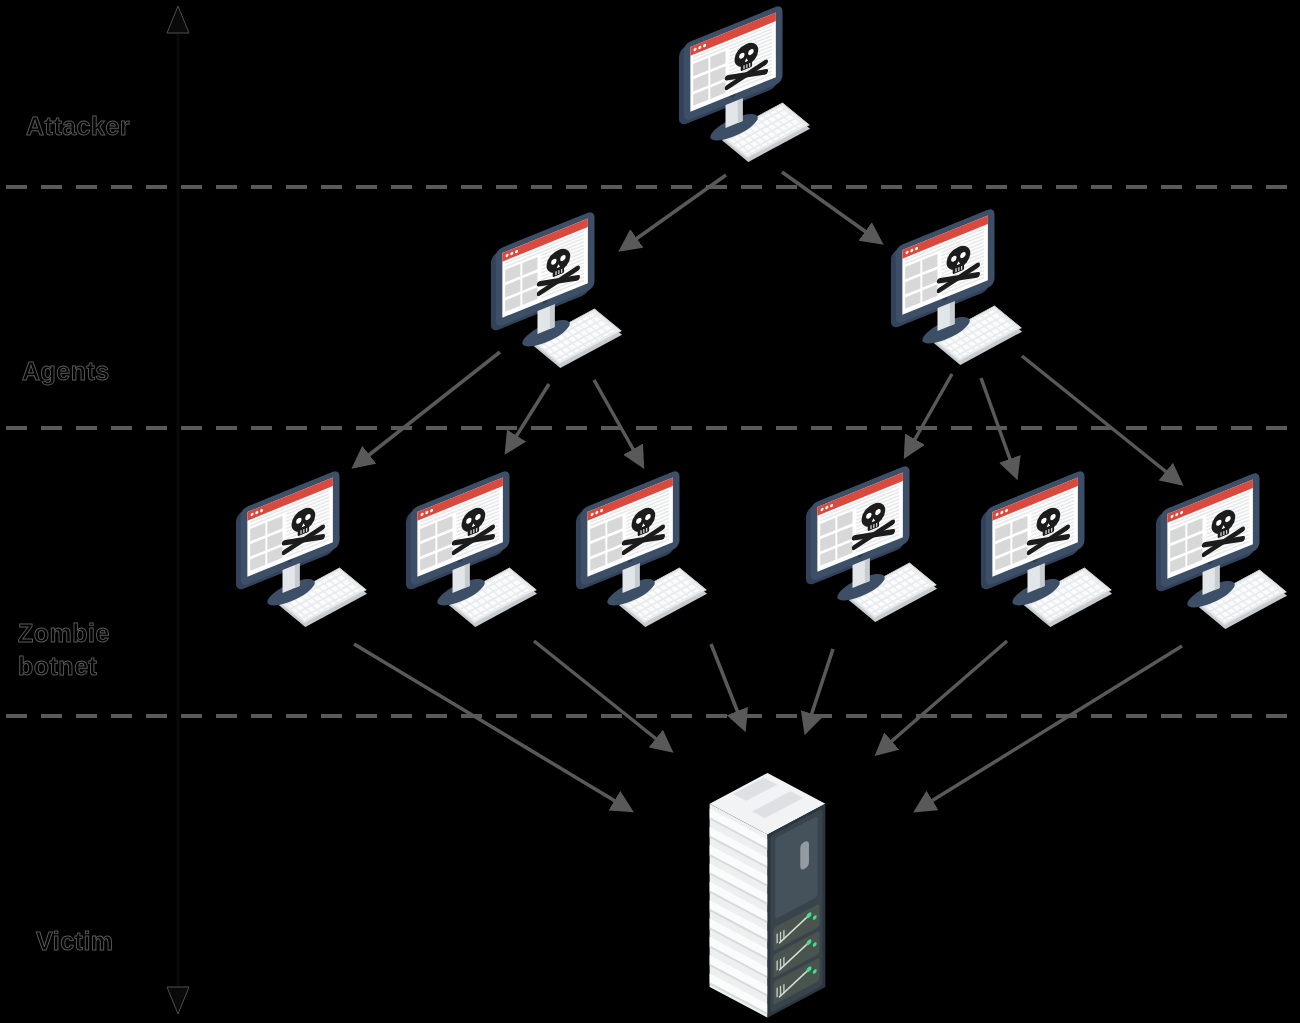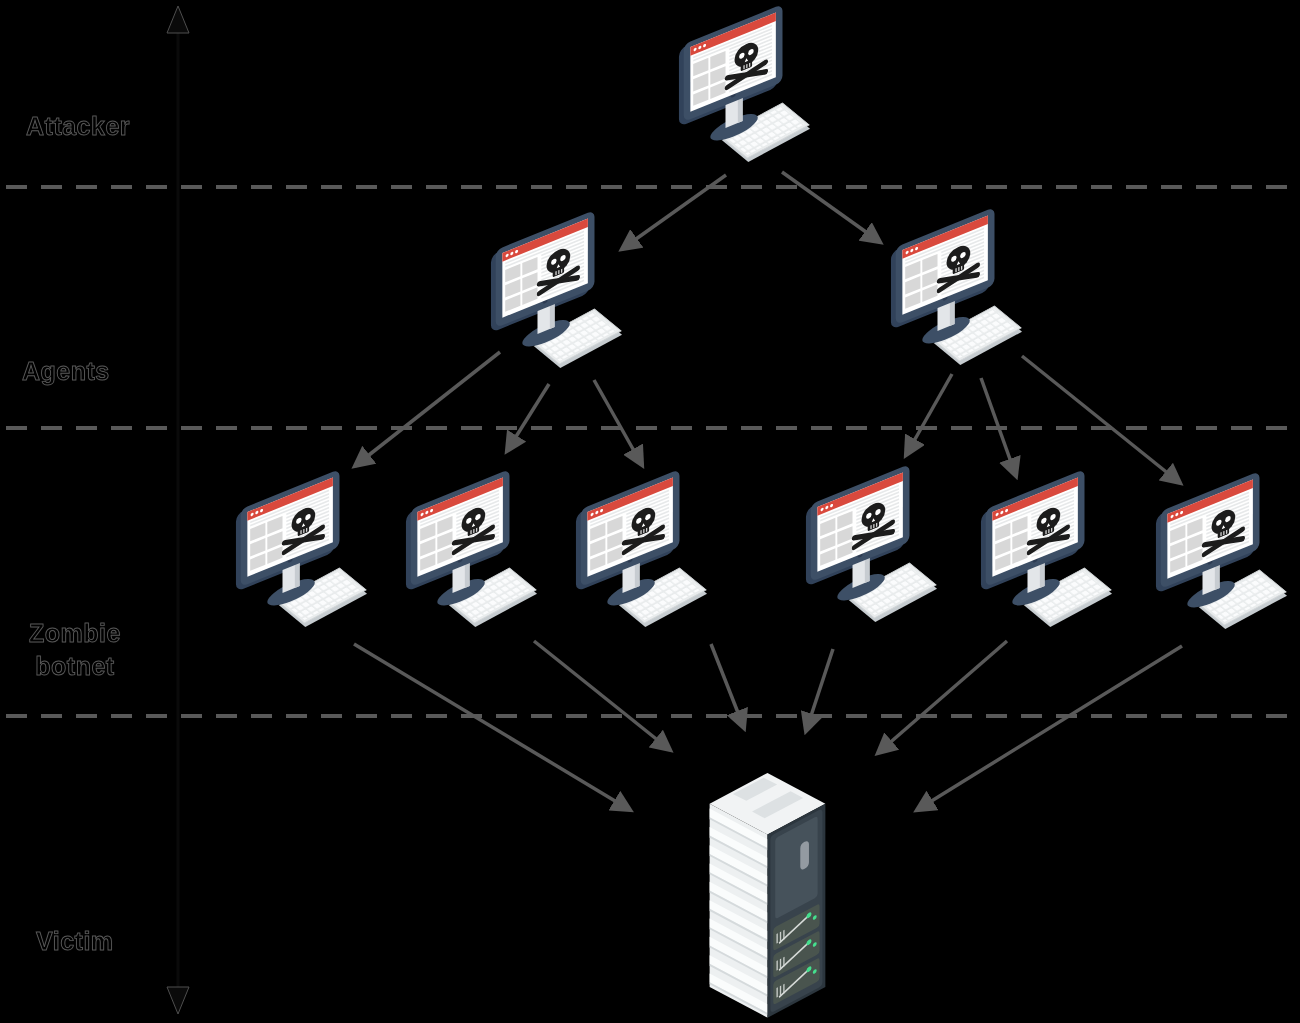--- a/index.html
+++ b/index.html
@@ -10,21 +10,21 @@
   .layer-label{
     position:absolute;
     font-size:25px;font-weight:bold;line-height:33px;
     color:#000000;
     -webkit-text-stroke:0.9px #585858;
     text-shadow:0 0 1px #4a4a4a;
     letter-spacing:0.5px;
   }
   .lbl-attacker{left:26px;top:110px;}
   .lbl-agents{left:22px;top:355px;}
-  .lbl-zombie{left:18px;top:617px;width:114px;text-align:center;}
+  .lbl-zombie{left:18px;top:617px;width:114px;text-align:left;}
   .lbl-victim{left:36px;top:925px;}
   .pc{position:absolute;width:152px;height:167px;}
   .pc-attacker{left:678px;top:0px;}
   .pc-agent1{left:490px;top:206px;}
   .pc-agent2{left:890px;top:203px;}
   .pc-z1{left:235px;top:465px;}
   .pc-z2{left:405px;top:465px;}
   .pc-z3{left:575px;top:465px;}
   .pc-z4{left:805px;top:460px;}
   .pc-z5{left:980px;top:465px;}

